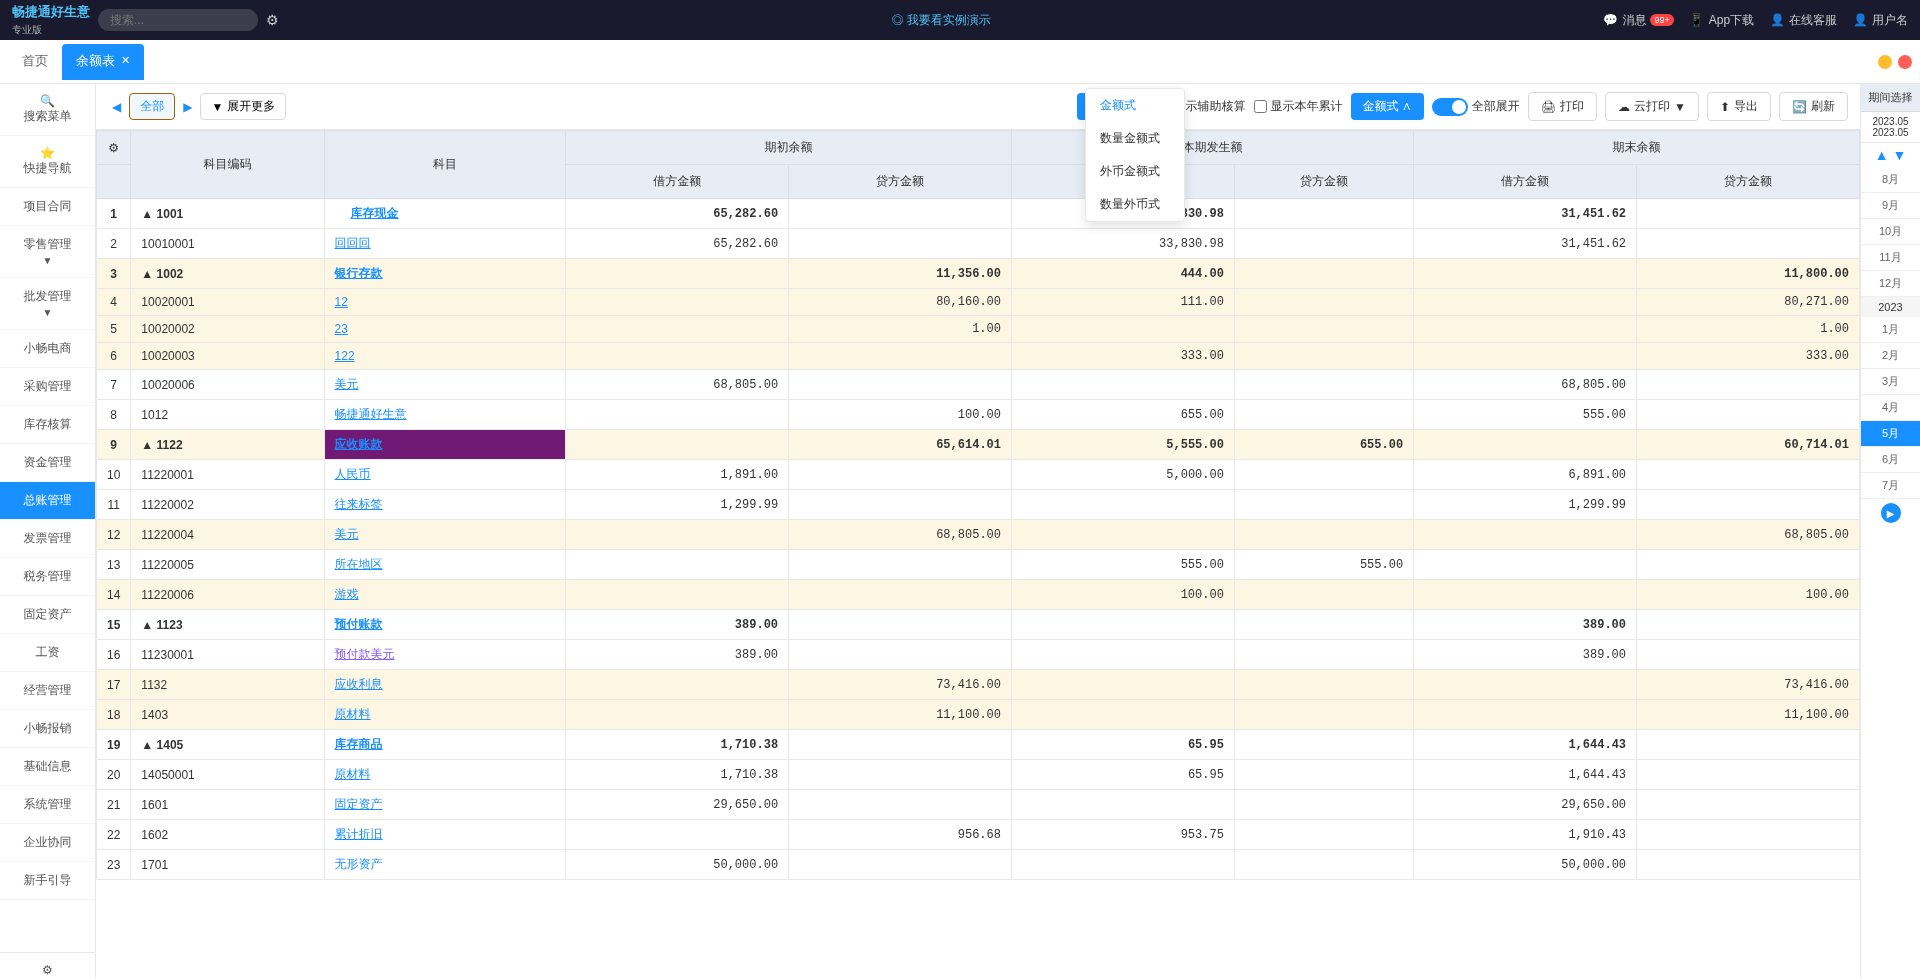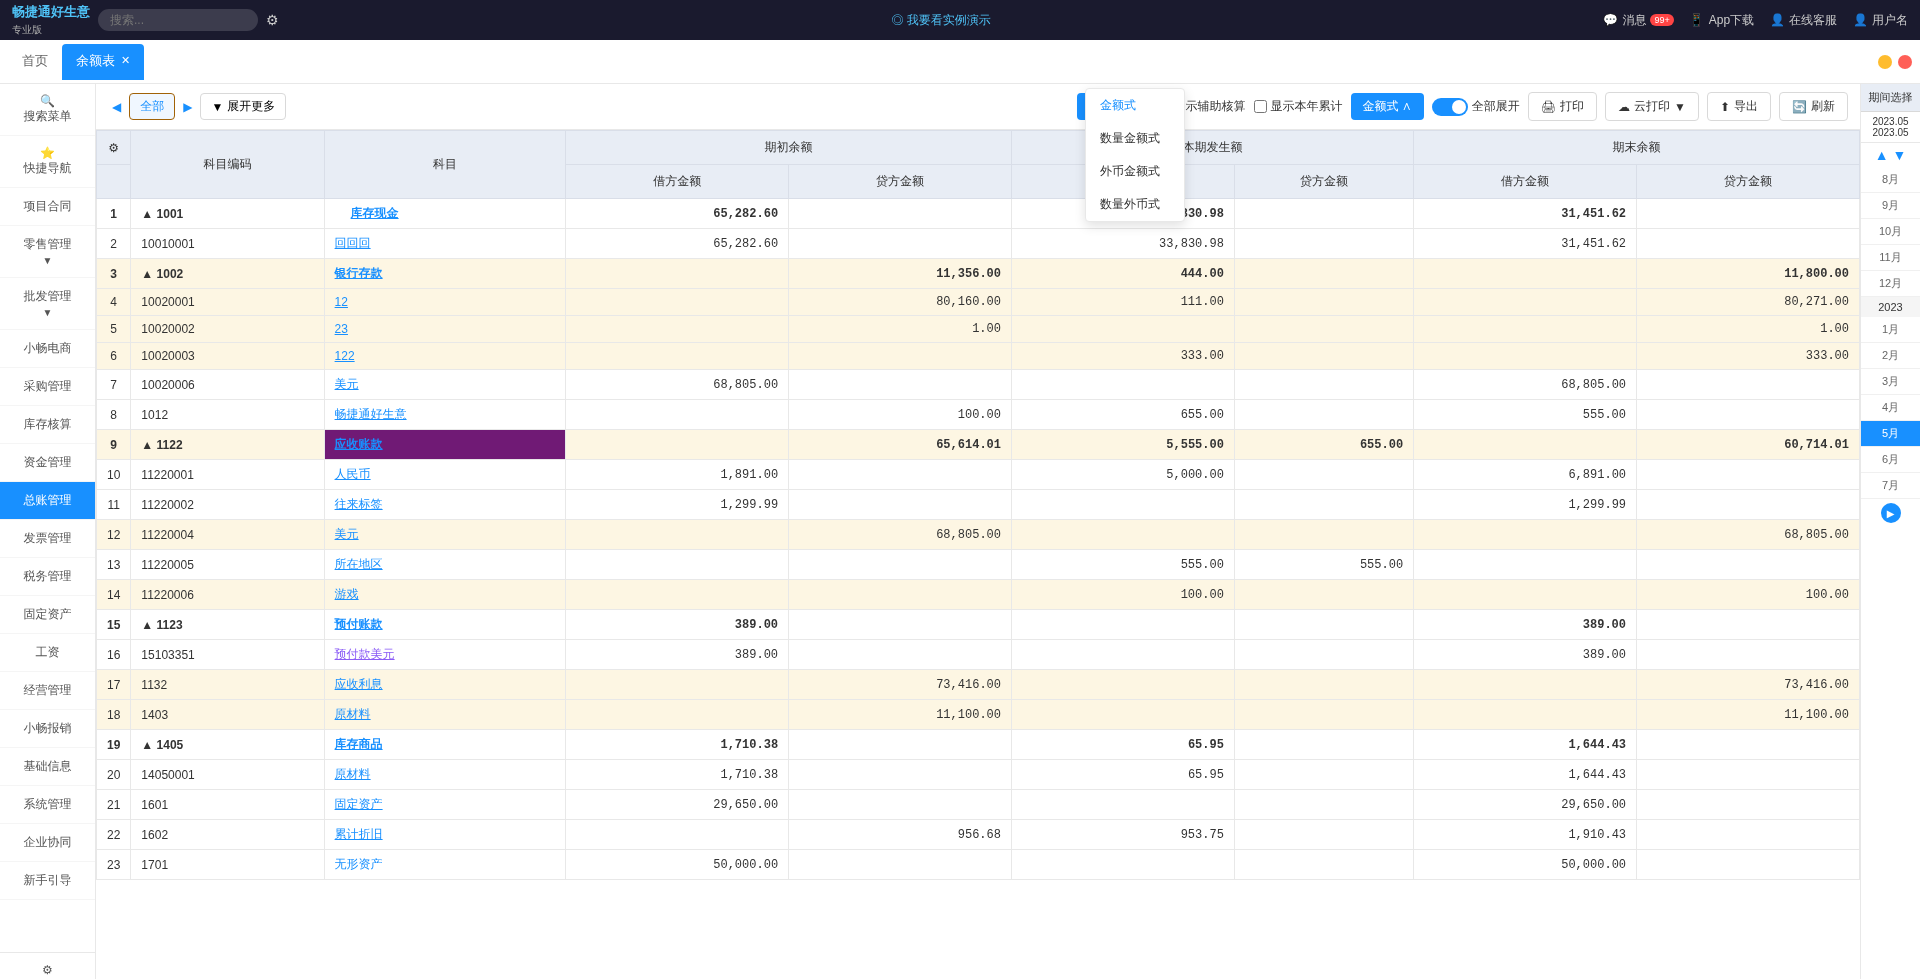--- a/index.html
+++ b/index.html
@@ -590,21 +590,21 @@
       <td class="text-left" style=""><span style="color:#1890ff; text-decoration:underline; cursor:pointer;">预付账款</span></td>
       <td class="number-cell" style="">389.00</td>
       <td class="number-cell" style=""></td>
       <td class="number-cell" style=""></td>
       <td class="number-cell" style=""></td>
       <td class="number-cell" style="">389.00</td>
       <td class="number-cell" style="background:"></td>
     </tr>
               <tr>
       <td class="text-center" style="">16</td>
-      <td class="text-left" style="">15103351</td>
+      <td class="text-left" style="">11230001</td>
       <td class="text-left" style=""><span style="color:#8b5cf6; text-decoration:underline; cursor:pointer;">预付款美元</span></td>
       <td class="number-cell" style="">389.00</td>
       <td class="number-cell" style=""></td>
       <td class="number-cell" style=""></td>
       <td class="number-cell" style=""></td>
       <td class="number-cell" style="">389.00</td>
       <td class="number-cell" style="background:"></td>
     </tr>
               <tr>
       <td class="text-center" style="background:#fdf6e3;">17</td>

